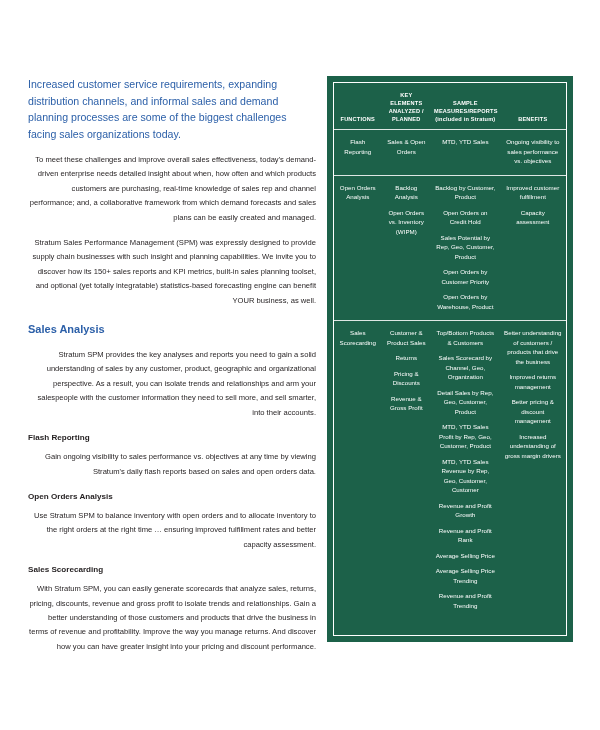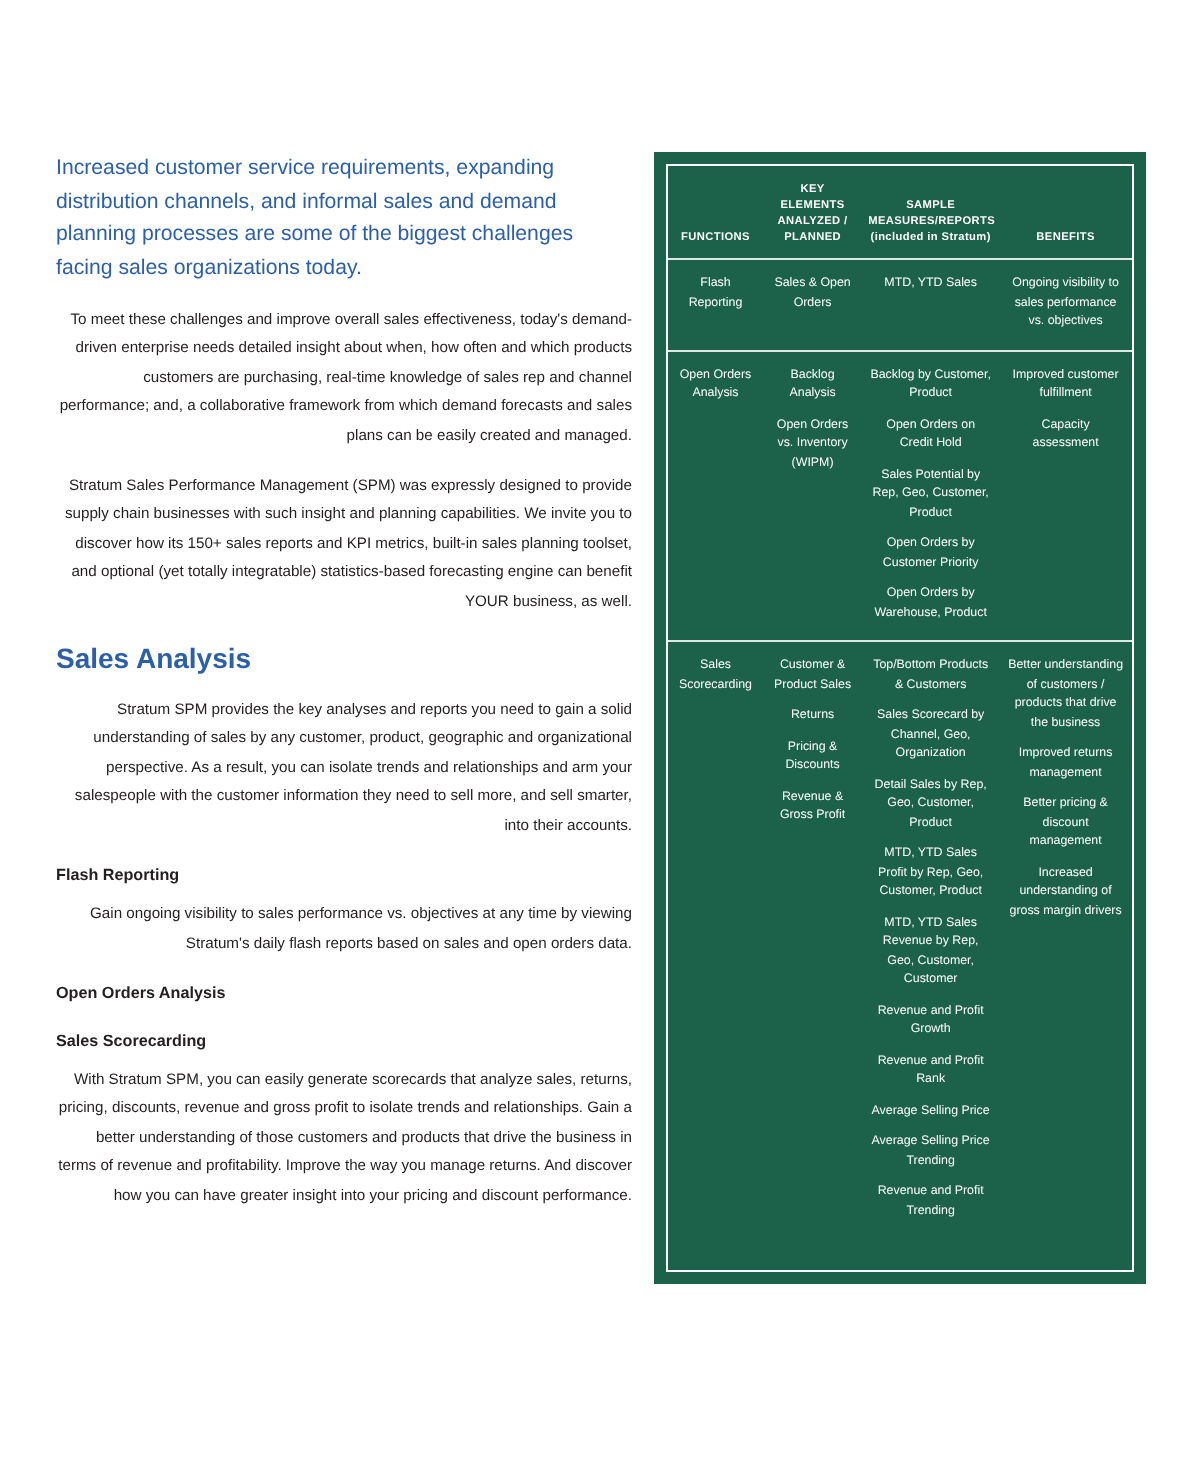--- a/index.html
+++ b/index.html
@@ -37,21 +37,21 @@
   }
   .body-para {
     color: #231f20;
     font-size: 7.6px;
     line-height: 14.4px;
     margin: 0 0 11px 0;
     text-align: right;
   }
   .section-title {
     color: #2b5fa8;
-    font-size: 14px;
+    font-size: 11px;
     line-height: 20px;
     margin: 9px 0 9px 0;
   }
   .sub-head {
     color: #231f20;
     font-size: 8.1px;
     font-weight: bold;
     margin: 12px 0 6px 0;
     line-height: 12px;
   }
@@ -120,20 +120,21 @@
     <p class="body-para">To meet these challenges and improve overall sales effectiveness, today's demand-driven enterprise needs detailed insight about when, how often and which products customers are purchasing, real-time knowledge of sales rep and channel performance; and, a collaborative framework from which demand forecasts and sales plans can be easily created and managed.</p>
     <p class="body-para">Stratum Sales Performance Management (SPM) was expressly designed to provide supply chain businesses with such insight and planning capabilities. We invite you to discover how its 150+ sales reports and KPI metrics, built-in sales planning toolset, and optional (yet totally integratable) statistics-based forecasting engine can benefit YOUR business, as well.</p>
 
     <h2 class="section-title">Sales Analysis</h2>
     <p class="body-para">Stratum SPM provides the key analyses and reports you need to gain a solid understanding of sales by any customer, product, geographic and organizational perspective. As a result, you can isolate trends and relationships and arm your salespeople with the customer information they need to sell more, and sell smarter, into their accounts.</p>
 
     <h3 class="sub-head">Flash Reporting</h3>
     <p class="body-para">Gain ongoing visibility to sales performance vs. objectives at any time by viewing Stratum's daily flash reports based on sales and open orders data.</p>
 
     <h3 class="sub-head">Open Orders Analysis</h3>
+    <p class="body-para">Use Stratum SPM to balance inventory with open orders and to allocate inventory to the right orders at the right time … ensuring improved fulfillment rates and better capacity assessment.</p>
 
     <h3 class="sub-head">Sales Scorecarding</h3>
     <p class="body-para">With Stratum SPM, you can easily generate scorecards that analyze sales, returns, pricing, discounts, revenue and gross profit to isolate trends and relationships. Gain a better understanding of those customers and products that drive the business in terms of revenue and profitability. Improve the way you manage returns. And discover how you can have greater insight into your pricing and discount performance.</p>
   </div>
 
   <div class="panel">
     <div class="panel-inner">
       <table class="tbl">
         <thead>
           <tr>

